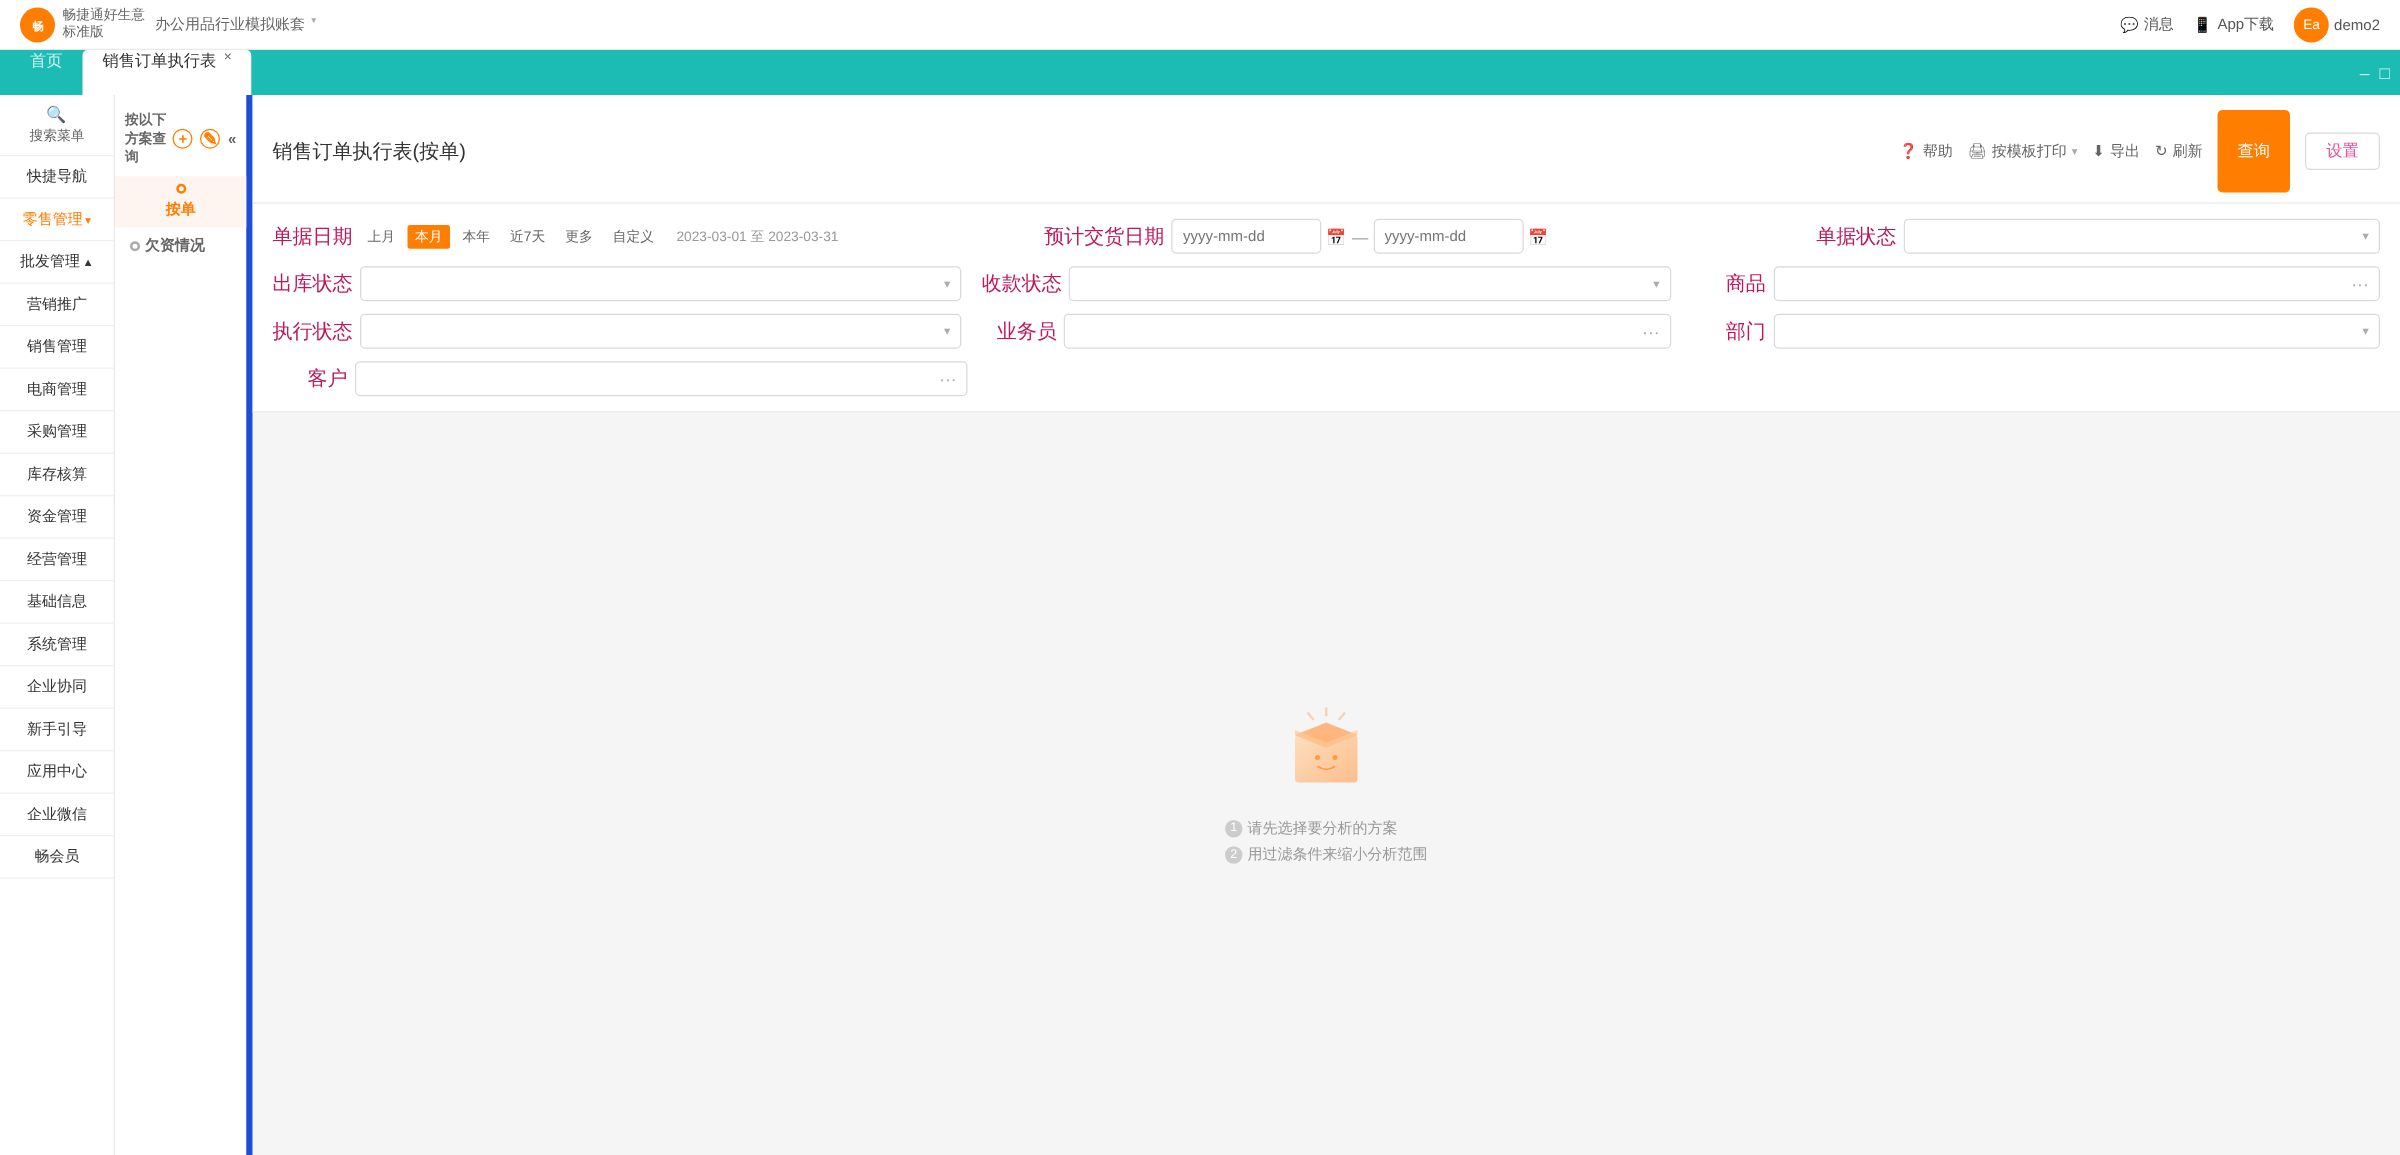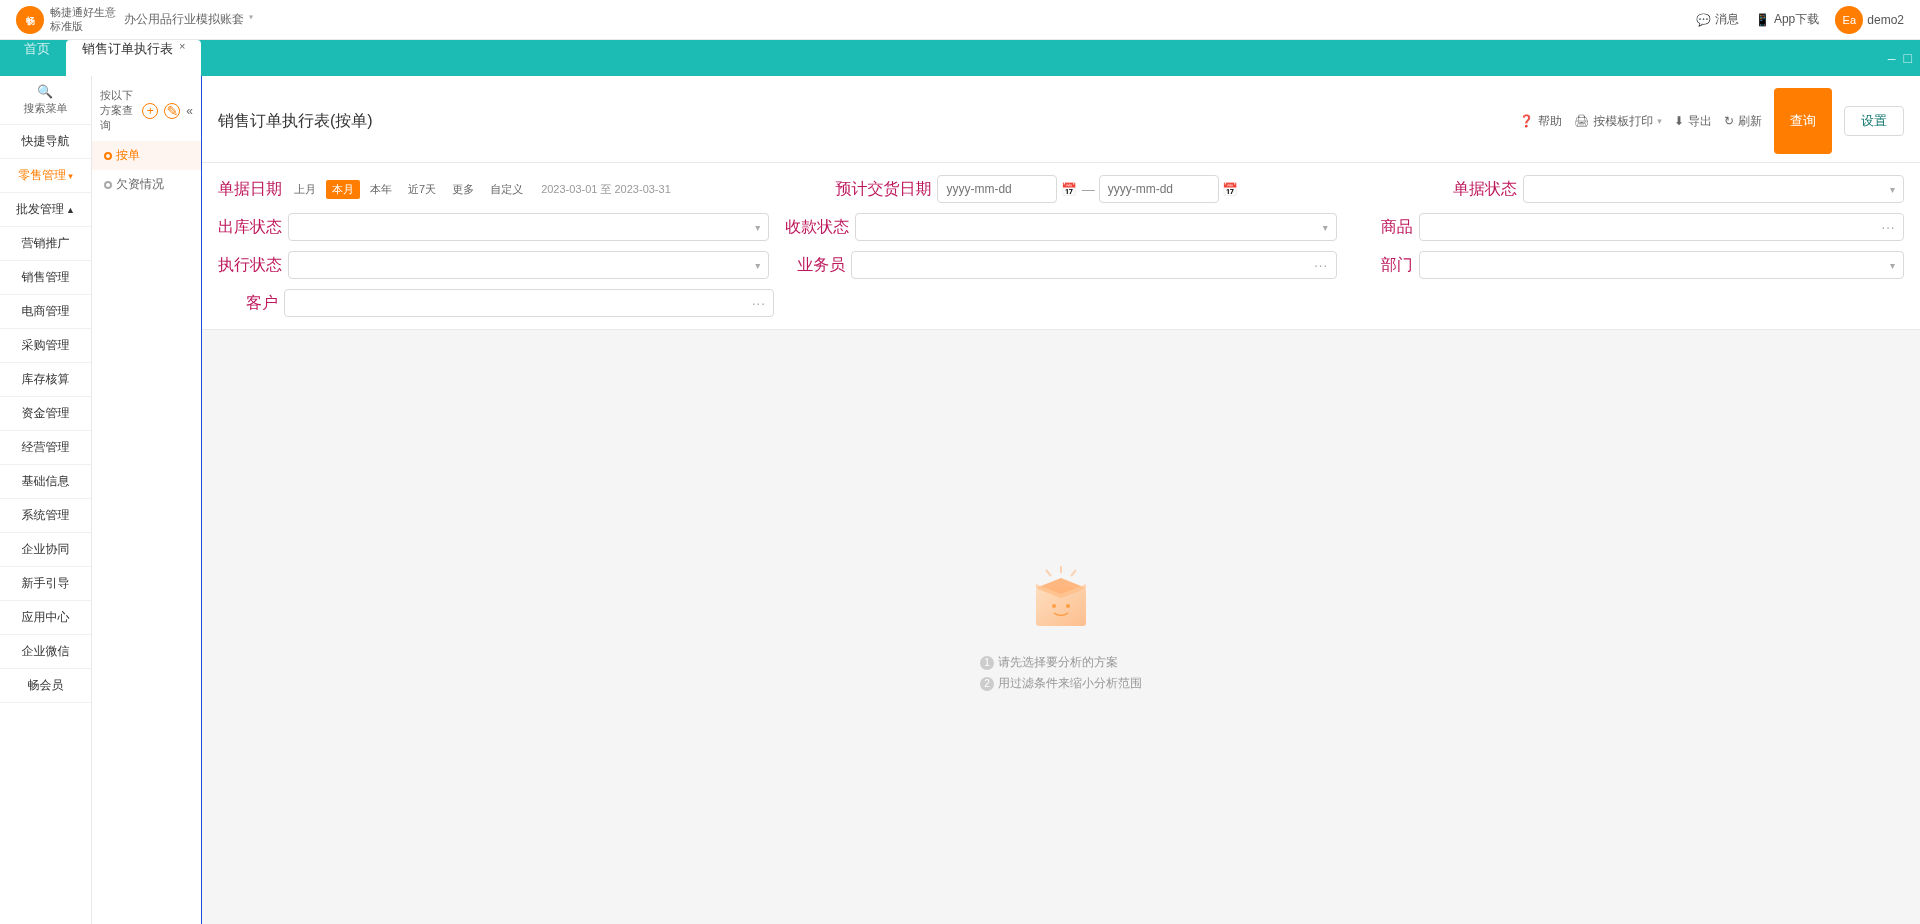--- a/index.html
+++ b/index.html
@@ -168,23 +168,24 @@
 
     
     .page-inner {
       display: flex;
       height: 100%;
     }
 
     .left-panel {
       width: 110px;
       background: #fff;
-      border-right: 1px solid #1d4ed8;
+      border-right: 5px solid #1d4ed8;
       padding: 8px 0;
       flex-shrink: 0;
+      font-weight: bold;
     }
     .left-panel-header {
       display: flex;
       align-items: center;
       justify-content: space-between;
       padding: 4px 8px 8px;
       font-size: 12px;
       color: #666;
     }
     .left-panel-header .icons {
@@ -197,20 +198,21 @@
       cursor: pointer;
       font-size: 12px;
       color: #666;
       display: flex;
       align-items: center;
       gap: 4px;
     }
     .left-panel-item.active {
       background: #fff5f0;
       color: #ff7d00;
+      flex-direction: column;
     }
     .left-panel-item .dot {
       width: 8px;
       height: 8px;
       border-radius: 50%;
       border: 2px solid currentColor;
     }
 
     
     .right-content {
@@ -252,21 +254,21 @@
       background: #ff7d00;
       color: #fff;
       border: none;
       padding: 24px 16px;
       border-radius: 4px;
       cursor: pointer;
       font-size: 13px;
     }
     .btn-default {
       background: #fff;
-      color: #0f766e;
+      color: #ec4899;
       border: 1px solid #d9d9d9;
       padding: 5px 16px;
       border-radius: 4px;
       cursor: pointer;
       font-size: 13px;
     }
 
     
     .filter-area {
       background: #fff;

